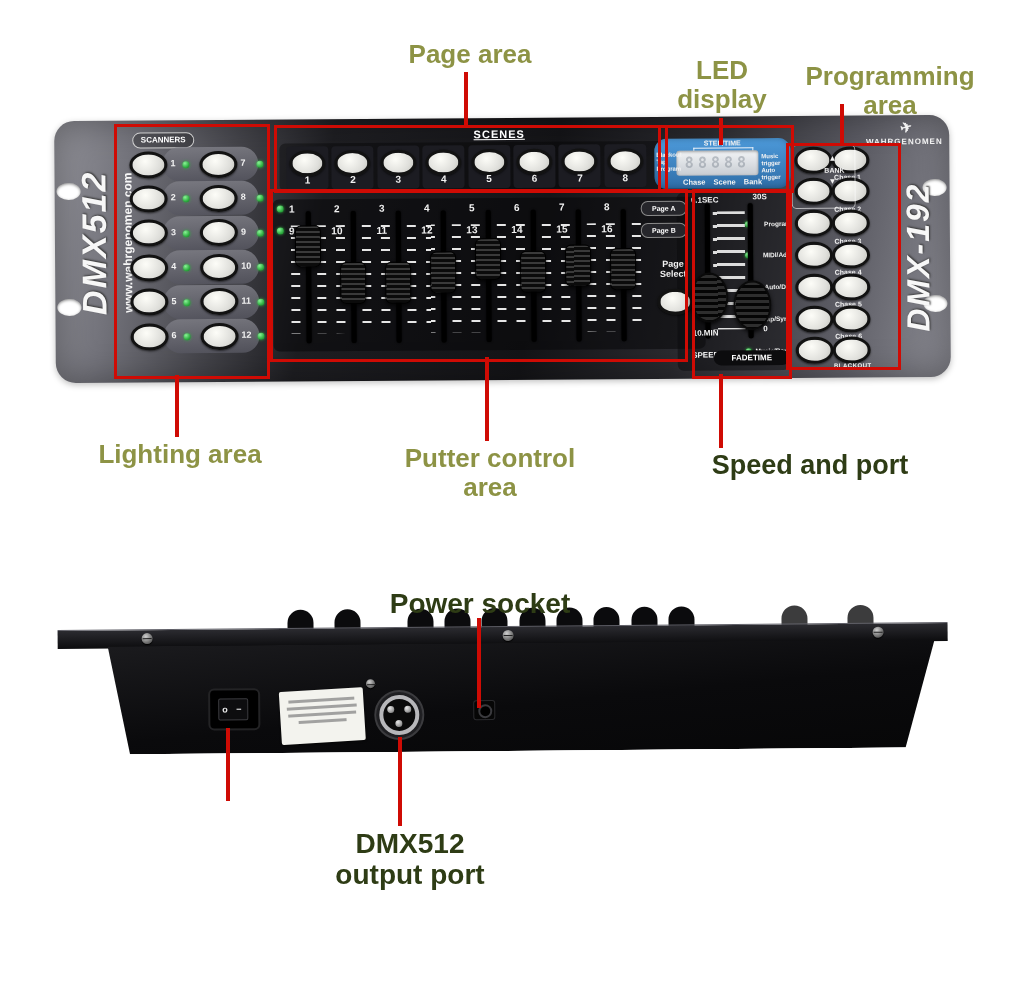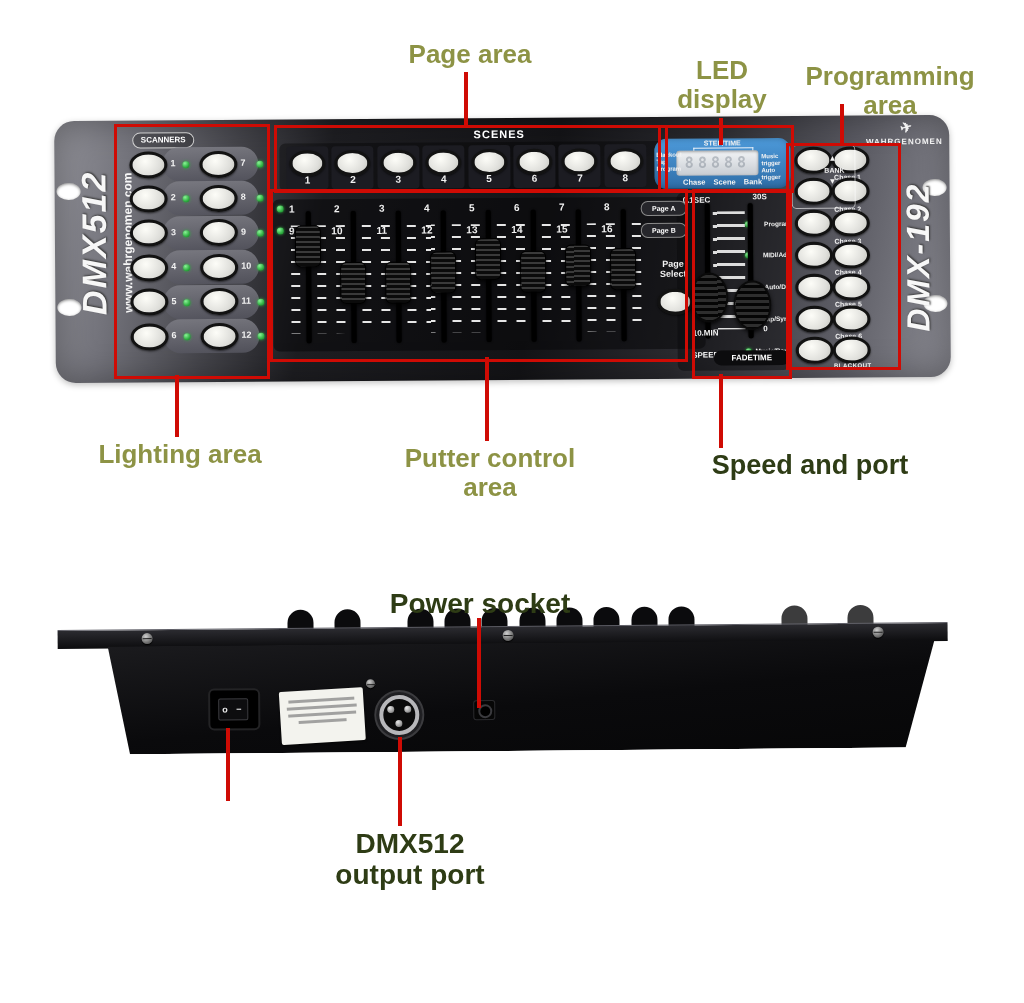--- a/index.html
+++ b/index.html
@@ -115,21 +115,21 @@
     <div class="vtext" style="left:778px;top:124px;width:170px;height:36px;font-size:32px;font-weight:bold;font-style:italic;letter-spacing:2px;text-shadow:1px 1px 2px #3a3a3a;">DMX-192</div>
     <div class="tinywhite" style="left:846px;top:4px;font-size:14px;transform:rotate(-15deg);">✈</div>
     <div class="tinywhite" style="left:800px;top:22px;width:100px;font-size:8px;text-align:center;letter-spacing:1px;">WAHRGENOMEN</div>
 
     <div class="zone" style="left:225px;top:24px;width:422px;height:48px;background:rgba(0,0,0,.35);"></div>
     <div class="zone" style="left:218px;top:80px;width:432px;height:152px;background:rgba(8,8,10,.55);"></div>
     <div class="zone" style="left:622px;top:76px;width:112px;height:178px;background:rgba(10,10,12,.5);"></div>
 
     <div class="pill-label" style="left:78px;top:12px;width:60px;height:14px;font-size:8px;line-height:14px;border:1px solid #cfcfcf;border-radius:8px;background:rgba(0,0,0,.25);">SCANNERS</div>
 
-    <div class="pill-label" style="left:400px;top:10px;width:90px;height:14px;font-size:11px;letter-spacing:1px;">SCENES</div>
+    <div class="pill-label" style="left:400px;top:10px;width:90px;height:14px;font-size:11px;letter-spacing:1px;text-decoration:underline;">SCENES</div>
 
     <div id="gen-root">
         <div class="capsule" style="left: 108px; top: 27px; width: 96px;"></div>
         <div class="btn" style="left: 75px; top: 30.5px; width: 32px; height: 21px;"></div>
         <div class="lednum" style="left: 116px; top: 38px; font-size: 9px;">1</div>
         <div class="gled" style="left: 128px; top: 41px;"></div>
         <div class="btn" style="left: 145px; top: 30.5px; width: 32px; height: 21px;"></div>
         <div class="lednum" style="left: 186px; top: 38px; font-size: 9px;">7</div>
         <div class="gled" style="left: 202px; top: 41px;"></div>
         <div class="capsule" style="left: 108px; top: 61.4px; width: 96px;"></div>
@@ -288,21 +288,21 @@
         <span>Tap</span><br>
         <span>Program</span>
       </div>
       <div class="tinywhite" style="right:1px;top:15px;width:28px;font-size:6px;line-height:7px;">
         <span>Music trigger</span><br>
         <span>Auto trigger</span>
       </div>
       <div class="tinywhite" style="left:0;bottom:2px;width:136px;font-size:7.5px;text-align:center;word-spacing:6px;">Chase Scene Bank</div>
     </div>
 
-    <div class="tinywhite" style="left:628px;top:79px;width:44px;font-size:8px;">0.1SEC</div>
+    <div class="tinywhite" style="left:628px;top:79px;width:44px;font-size:8px;text-align:center;">0.1SEC</div>
     <div class="tinywhite" style="left:690px;top:76px;width:30px;font-size:8px;text-align:center;">30S</div>
     <div class="ftrack" style="left:650px;top:87px;height:135px;"></div>
     <div class="ftrack" style="left:693px;top:87px;height:135px;"></div>
     <div class="fticks" style="left:658px;top:95px;width:32px;height:118px;background:repeating-linear-gradient(to bottom,#dddddd 0 3px,transparent 3px 13px);"></div>
     <div class="sknob" id="speed-knob" style="left: 635px; top: 156.42px;"></div>
     <div class="sknob" id="fade-knob" style="left: 678px; top: 164.43px;"></div>
     <div class="tinywhite" style="left:628px;top:212px;width:44px;font-size:8px;text-align:center;">10.MIN</div>
     <div class="tinywhite" style="left:700px;top:208px;width:20px;font-size:8px;text-align:center;">0</div>
     <div class="tinywhite" style="left:628px;top:226px;width:44px;font-size:8px;text-align:center;margin-top:8px;">SPEED</div>
     <div class="pill-label" style="left:658px;top:234px;width:76px;height:15px;font-size:8px;line-height:15px;background:#0c0c0e;border-radius:8px;">FADETIME</div>

